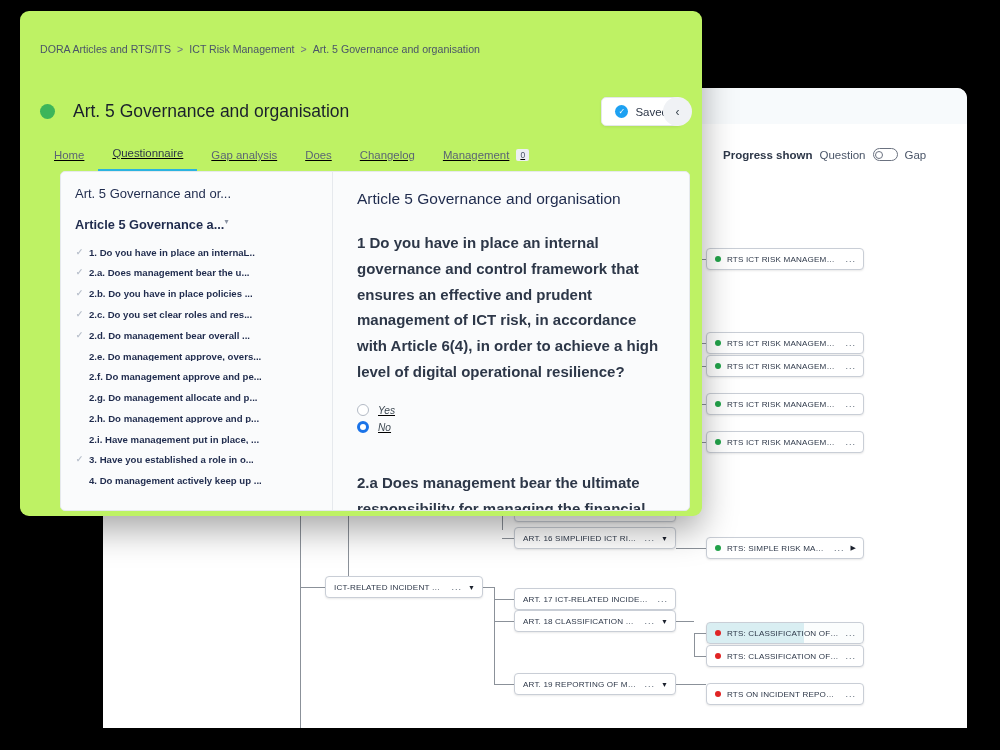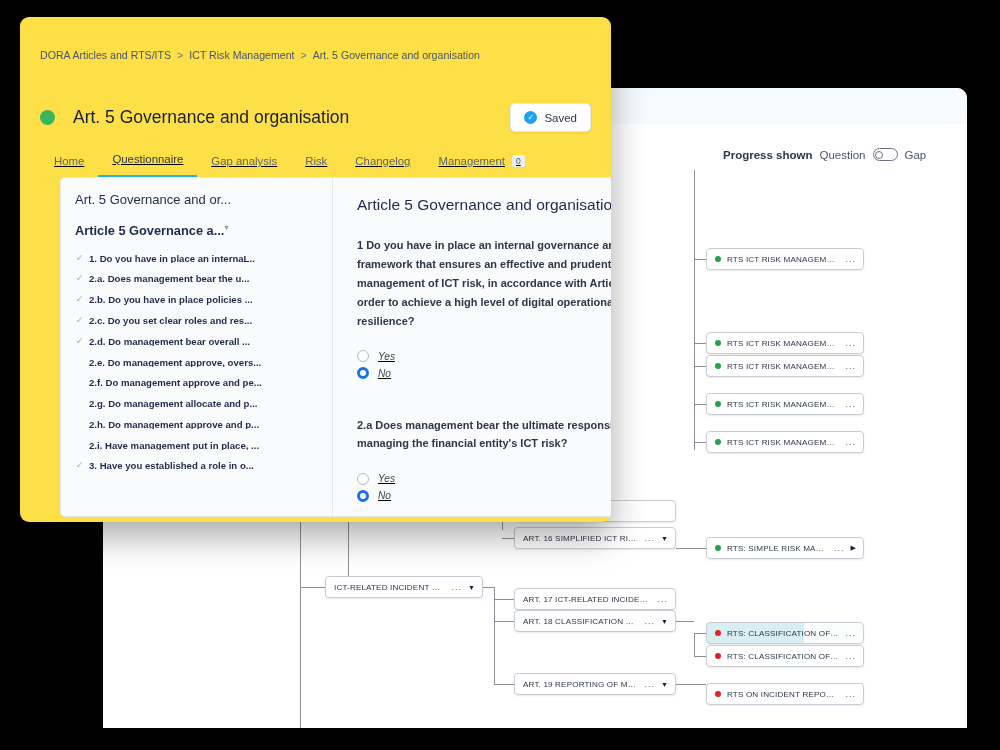--- a/index.html
+++ b/index.html
@@ -70,23 +70,23 @@
   .tnode .caret { margin-left: 6px; font-size: 7px; color: #1a202c; flex:0 0 auto; }
   .tnode.hl { background: linear-gradient(to right, #d9eef2 0%, #d9eef2 62%, #fbfdfd 62%, #fbfdfd 100%); }
 
   .connector { position: absolute; background: #8b9199; }
   .conn-h { height: 1px; }
   .conn-v { width: 1px; }
 
   
   .fg-window {
     position: absolute;
-    left: 20px; top: 17px;
-    width: 591px; height: 505px;
-    background: #fde047;
+    left: 20px; top: 11px;
+    width: 682px; height: 505px;
+    background: #bef264;
     border-radius: 9px;
     box-shadow: 0 14px 34px rgba(0,0,0,.34);
     overflow: hidden;
   }
   .breadcrumb {
     position: absolute; left: 20px; top: 32px;
     font-size: 10.6px; color: #4a5568; white-space: nowrap;
   }
   .breadcrumb .sep { margin: 0 6px; color: #6b7280; }
 
@@ -184,21 +184,21 @@
     line-height: 1; text-align: center;
   }
   .q-text { overflow: hidden; text-overflow: ellipsis; }
 
   .panel-right { flex: 1 1 auto; padding: 18px 24px 0 24px; overflow: hidden; }
   .panel-right-title {
     font-size: 15.5px; color: #1f2b4d; font-weight: normal;
     margin-bottom: 22px;
   }
   .q-prompt {
-    font-size: 11px; font-weight: bold; color: #2d3748;
+    font-size: 15px; font-weight: bold; color: #2d3748;
     line-height: 1.72; margin-bottom: 17px;
   }
   .radio-group { margin-bottom: 34px; text-decoration: underline; }
   .radio-row {
     display: flex; align-items: center; gap: 9px;
     padding: 2.5px 0; cursor: pointer;
   }
   .radio {
     width: 12px; height: 12px; border-radius: 50%;
     border: 1.4px solid #b3bac5; background: #fff; flex: 0 0 auto;
@@ -347,21 +347,21 @@
         <div class="tab">
           <span>Home</span>
         </div>
         <div class="tab active">
           <span>Questionnaire</span>
         </div>
         <div class="tab">
           <span>Gap analysis</span>
         </div>
         <div class="tab">
-          <span>Risk</span>
+          <span>Does</span>
         </div>
         <div class="tab">
           <span>Changelog</span>
         </div>
         <div class="tab">
           <span>Management</span>
           <span class="count-chip">0</span>
         </div>
       </div>
 
@@ -410,20 +410,24 @@
               <span class="q-check"></span>
               <span class="q-text">2.h. Do management approve and p...</span>
             </div>
             <div class="q-item">
               <span class="q-check"></span>
               <span class="q-text">2.i. Have management put in place, ...</span>
             </div>
             <div class="q-item">
               <span class="q-check">✓</span>
               <span class="q-text">3. Have you established a role in o...</span>
+            </div>
+            <div class="q-item">
+              <span class="q-check"></span>
+              <span class="q-text">4. Do management actively keep up ...</span>
             </div>
           </div>
       </div>
 
       <div class="panel-right">
         <div class="panel-right-title">Article 5 Governance and organisation</div>
         <div id="question-blocks">
             <div class="q-prompt">1 Do you have in place an internal governance and control framework that ensures an effective and prudent management of ICT risk, in accordance with Article 6(4), in order to achieve a high level of digital operational resilience?</div>
             <div class="radio-group">
               <div class="radio-row">

